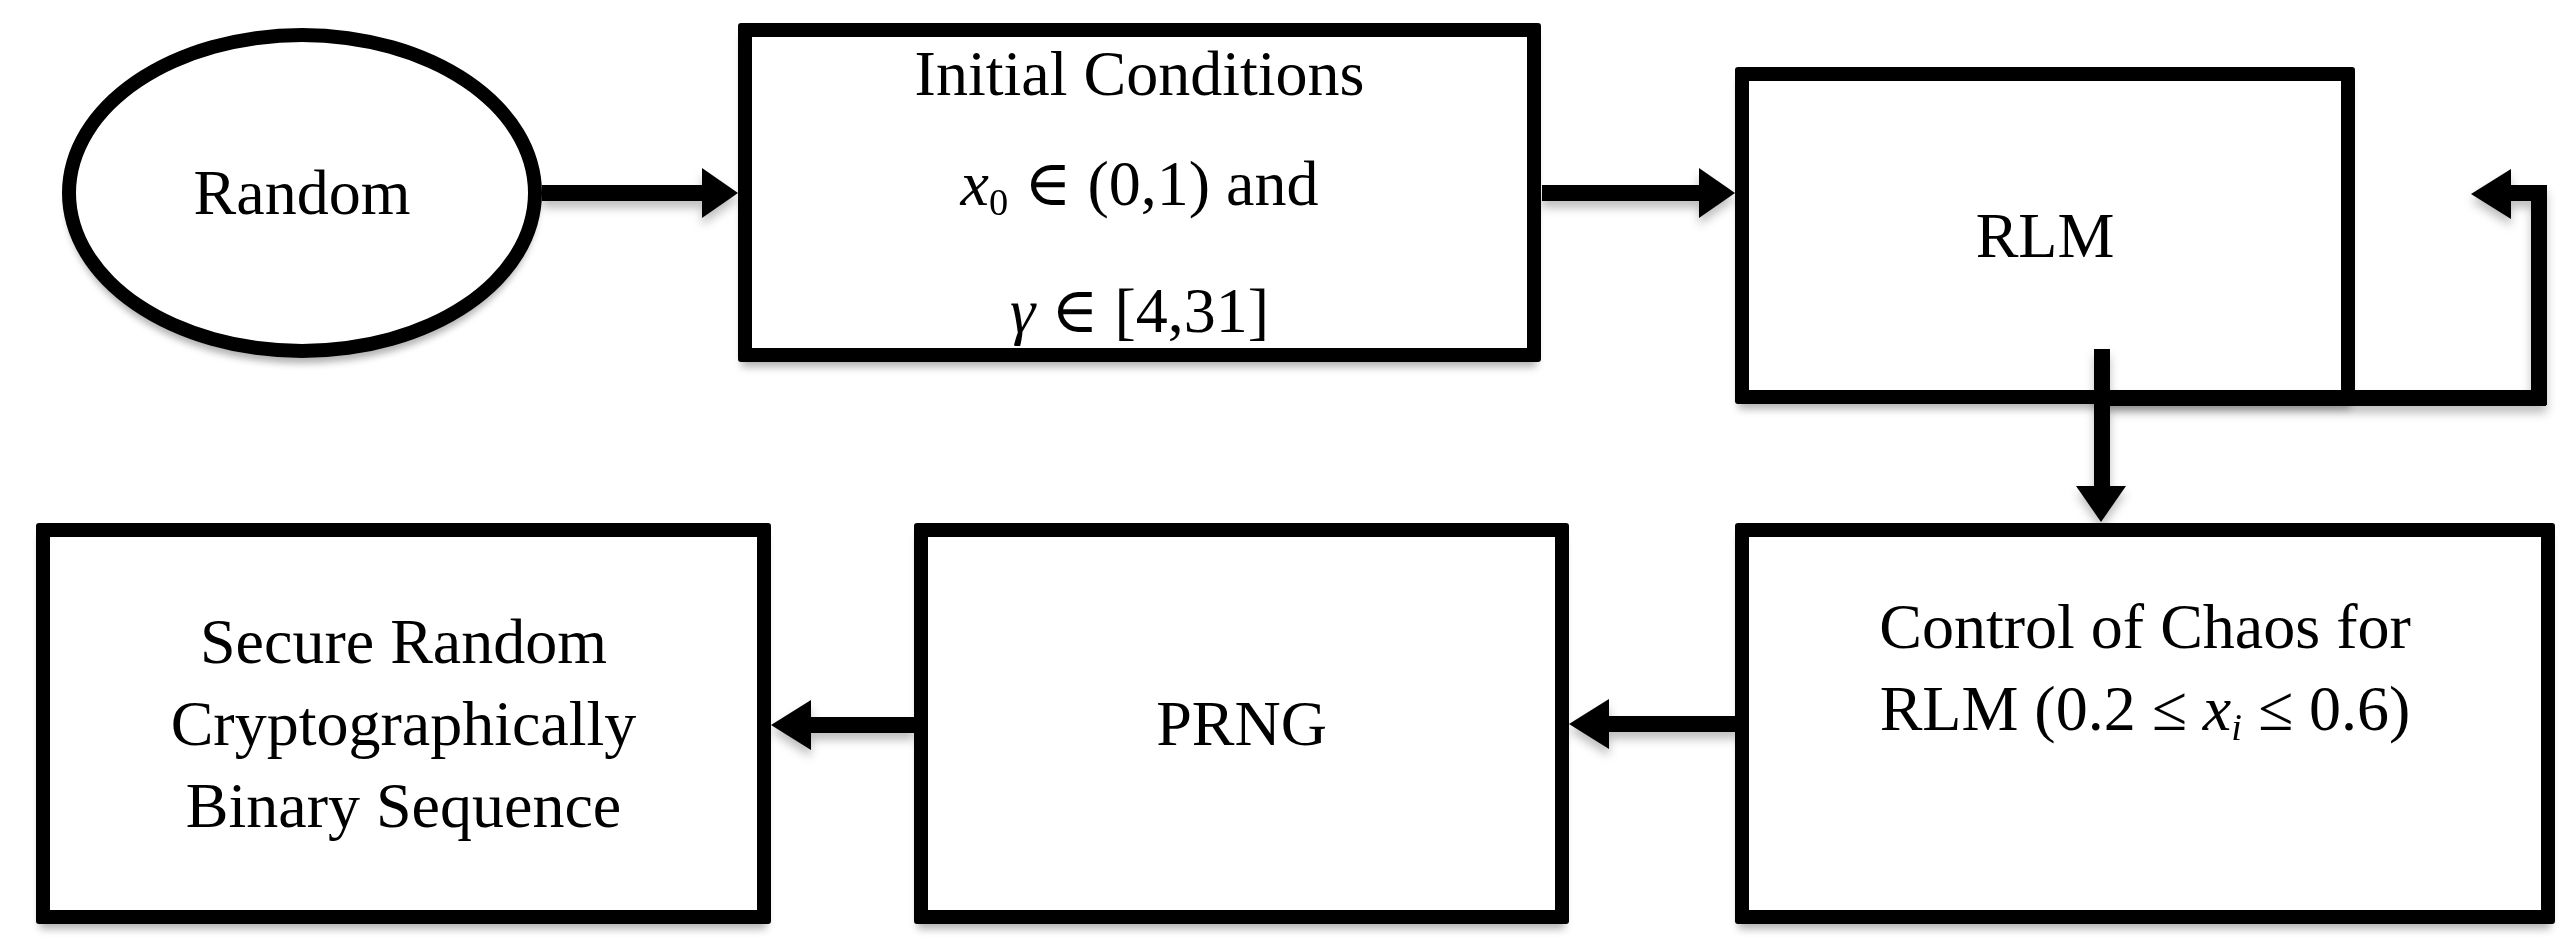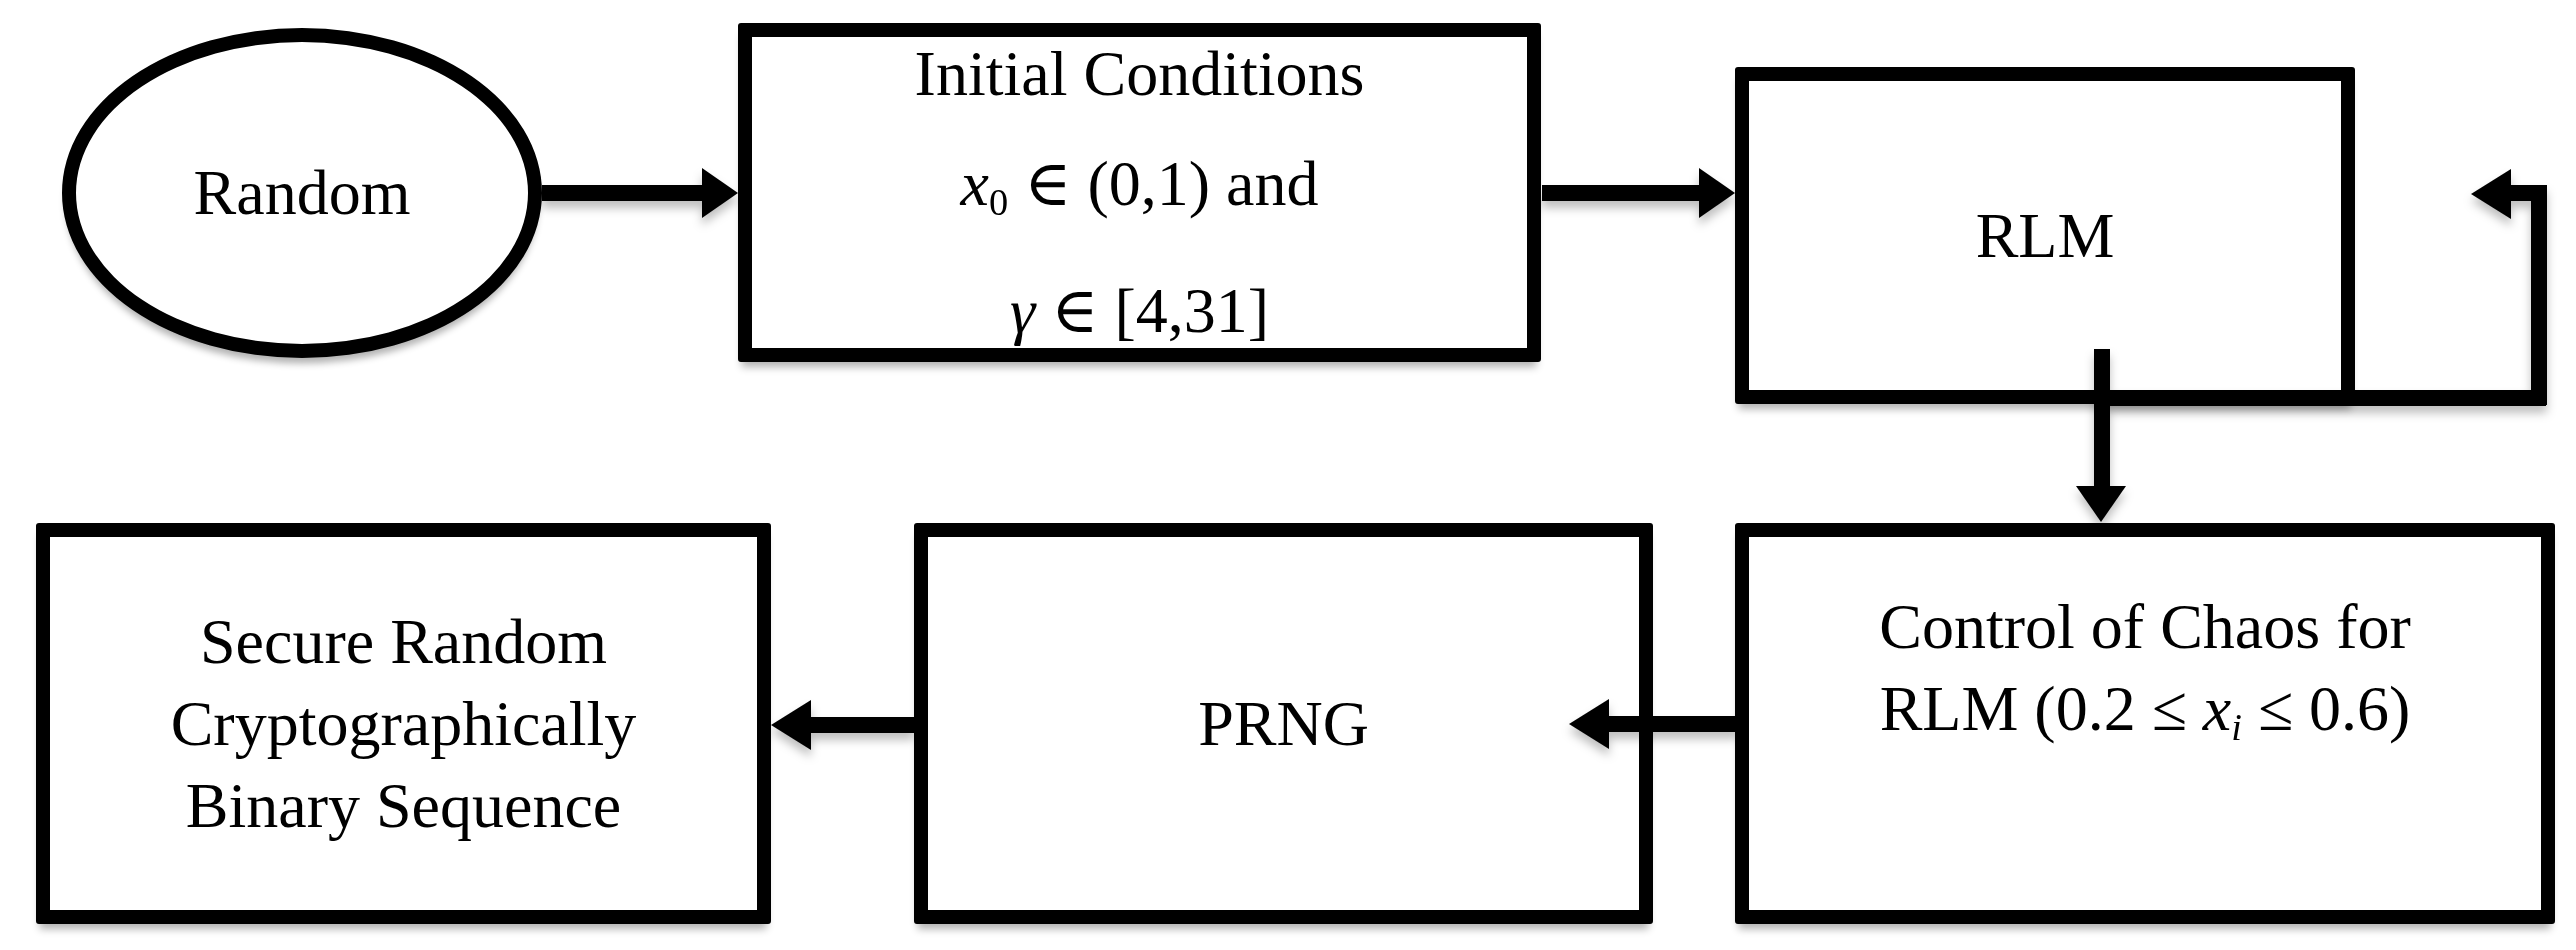--- a/index.html
+++ b/index.html
@@ -25,21 +25,21 @@
     font-size:64px;
     line-height:82px;
     box-shadow:0 9.3px 7.7px -3.9px rgba(0,0,0,0.30);
   }
   .rect{border-radius:3px;}
   .ellipse{border-radius:50%;}
   #start  {left:62px;  top:28px;  width:480px;  height:330px;}
   #initial{left:738px; top:23px;  width:803px; height:339px; line-height:110px;}
   #rlm    {left:1735px;top:23px;  width:620px;  height:337px;margin-top:44px;}
   #control{left:1735px;top:523px; width:820px; height:401px; padding-bottom:93px;}
-  #prng   {left:914px;top:523px; width:739px;  height:401px;}
+  #prng   {left:914px;top:523px; width:655px;  height:401px;}
   #crypto {left:36px;  top:523px; width:735px;  height:401px;}
   .line{white-space:pre-wrap;}
   .var{font-style:italic;}
   .subscript{font-size:0.6em;vertical-align:-0.25em;letter-spacing:0;}
   .subscript.italic{font-style:italic;}
   
   .arrow{position:absolute;filter:drop-shadow(0 7px 4.6px rgba(0,0,0,0.25));}
   .shaft{position:absolute;background:#000000;}
   .head{position:absolute;width:0;height:0;}
   .head.right{border-left:36px solid #000000;border-top:25px solid transparent;border-bottom:25px solid transparent;}

